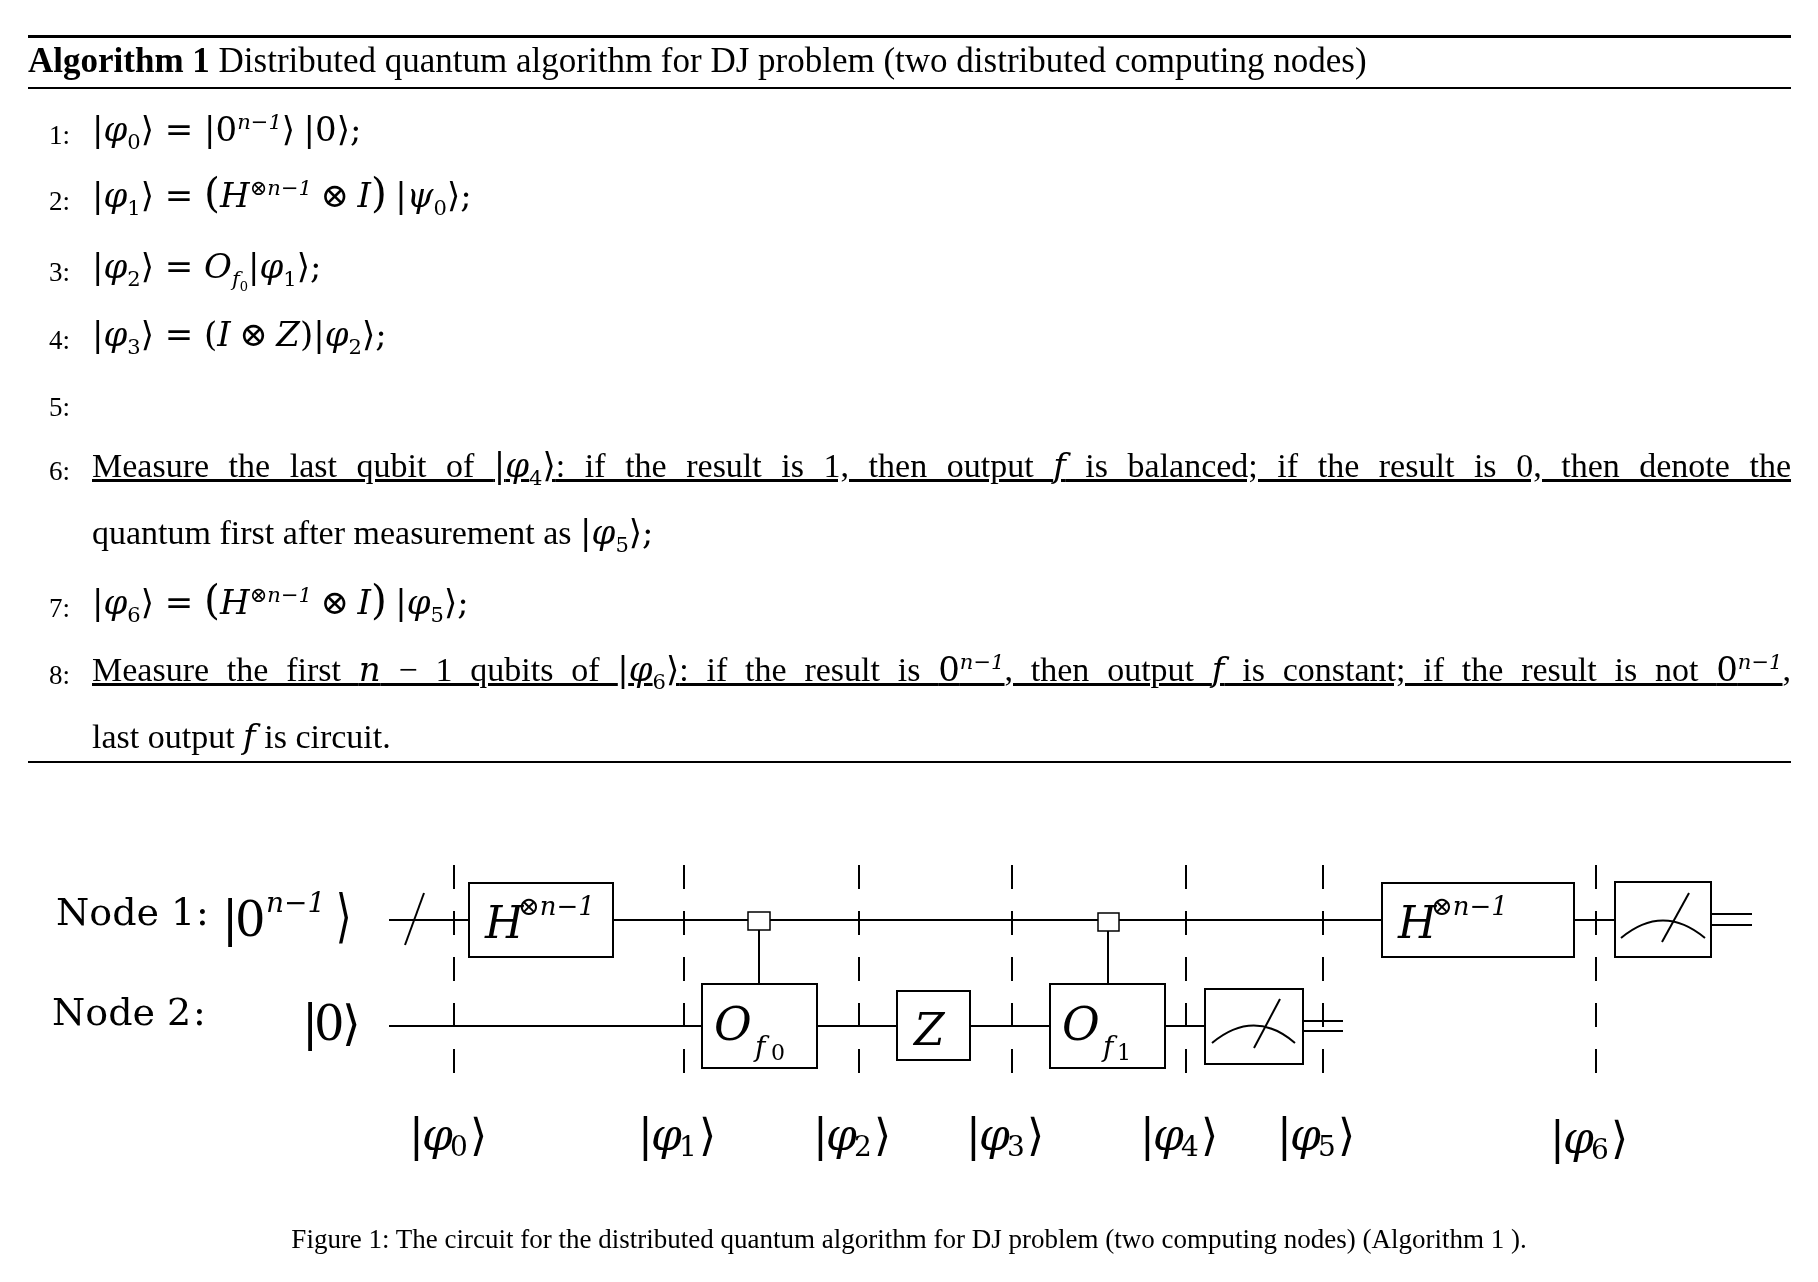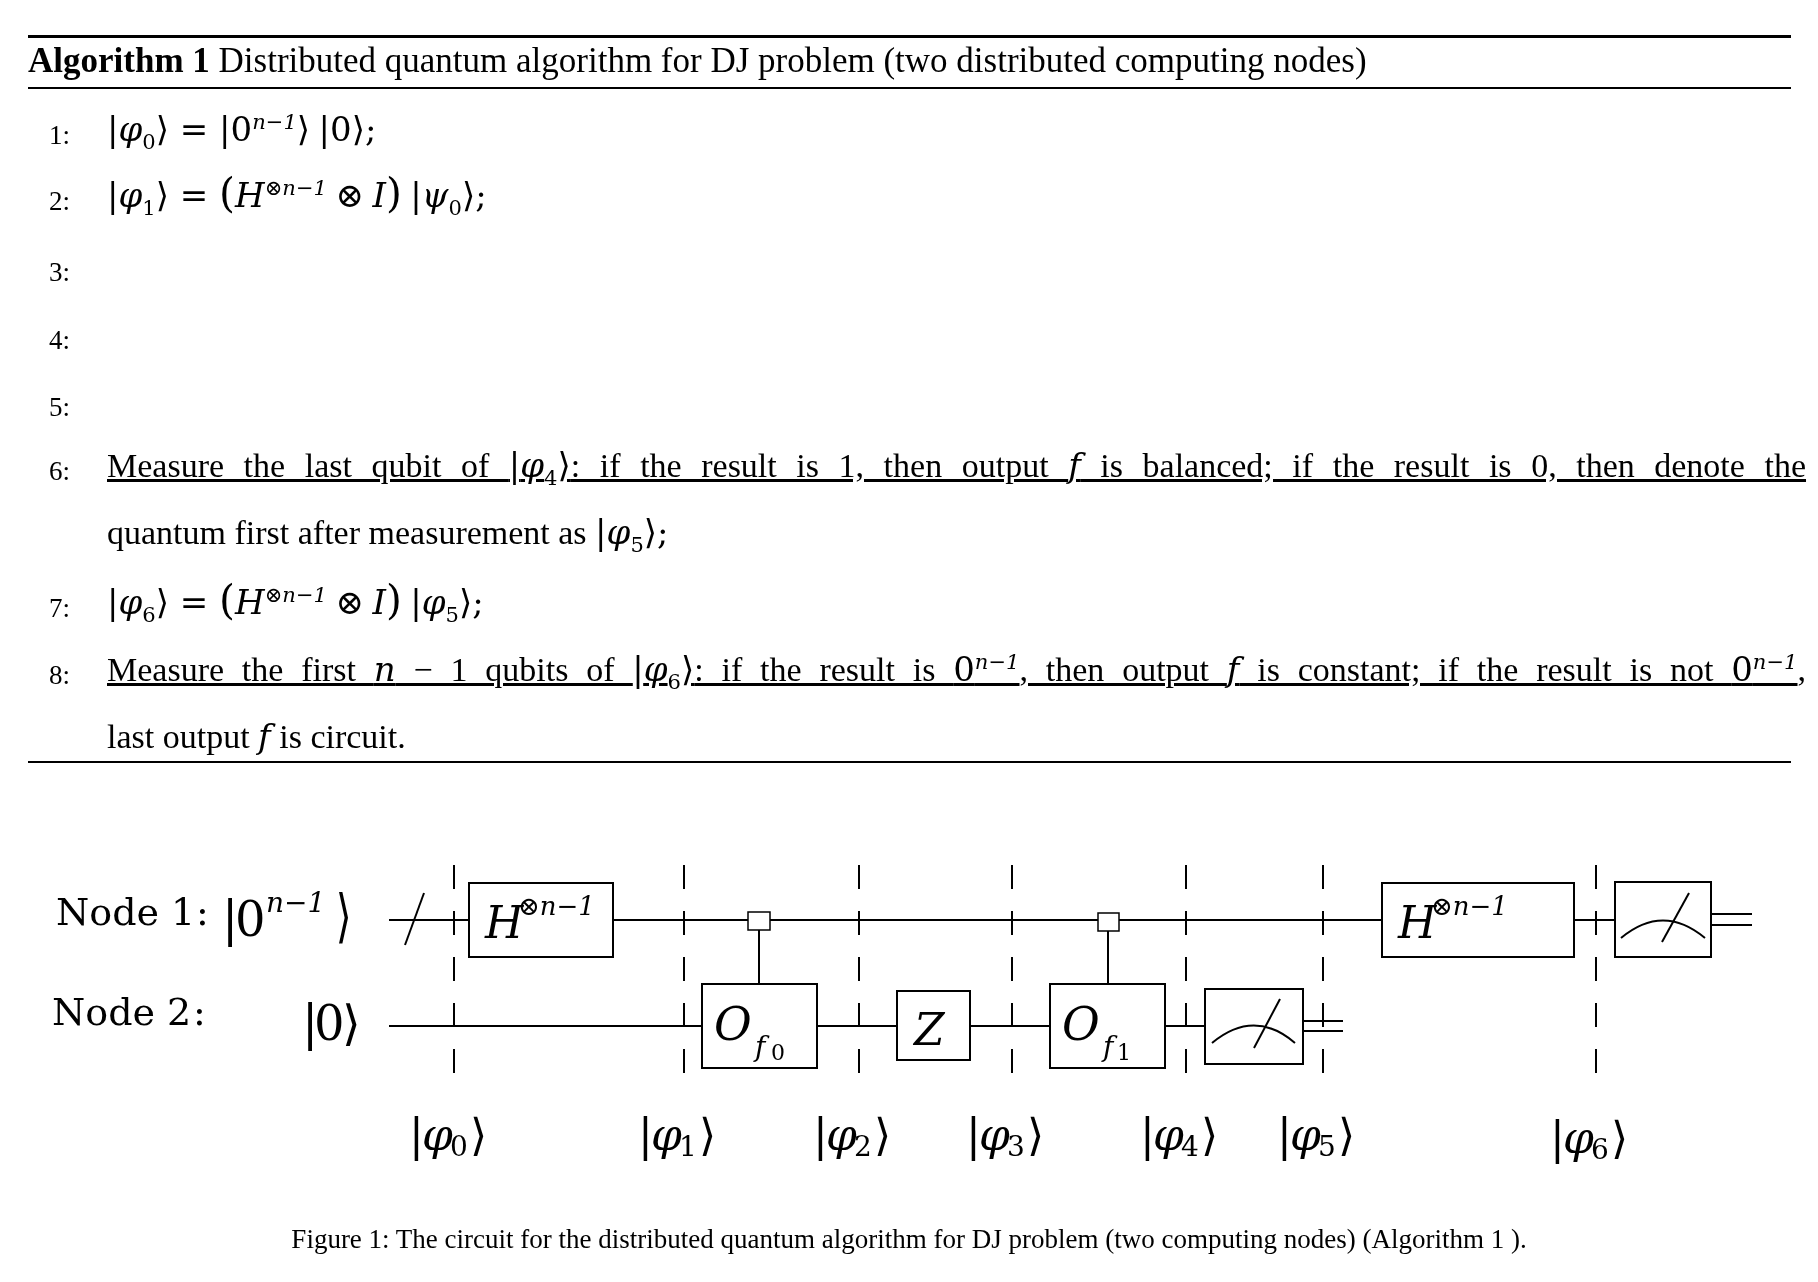--- a/index.html
+++ b/index.html
@@ -5,21 +5,21 @@
   html, body { margin: 0; padding: 0; background: #ffffff; }
   body { width: 1818px; height: 1282px; position: relative; overflow: hidden; color: #000; font-family: "Liberation Serif", "DejaVu Serif", serif; }
   .rule { position: absolute; left: 28px; width: 1763px; background: #000; }
   .rule.top { top: 35px; height: 3px; }
   .rule.mid { top: 87px; height: 2px; }
   .rule.bot { top: 761px; height: 2px; }
   .algo-header { position: absolute; left: 28px; top: 36px; height: 58px; line-height: 50px; font-size: 35px; white-space: nowrap; }
   .algo-header b { font-weight: bold; }
   .line { position: absolute; left: 0; width: 1818px; height: 60px; font-size: 34px; white-space: nowrap; }
   .line .num { position: absolute; left: 49px; bottom: 0; font-size: 27px; line-height: 30px; }
-  .line .body { position: absolute; left: 92px; bottom: 0; line-height: 40px; margin-left: 15px; }
+  .line .body { position: absolute; left: 92px; bottom: 0; line-height: 40px; }
   .line.just .body { width: 1699px; text-align: justify; text-align-last: justify; text-decoration: underline; }
   .m { font-family: "DejaVu Serif", serif; font-style: italic; }
   .mr { font-family: "DejaVu Serif", serif; font-style: normal; }
   sub, sup { font-size: 62%; line-height: 0; }
   .caption { position: absolute; left: 0; width: 1818px; top: 1222px; text-align: center; font-size: 27px; line-height: 34px; white-space: nowrap; }
   svg#circuit { position: absolute; left: 0; top: 840px; }
   svg text { font-family: "DejaVu Serif", serif; }
 </style>
 </head>
 <body>
@@ -40,24 +40,30 @@
 
 <div class="line" style="top:156px">
   <span class="num">2:</span>
   <span class="body">
     <span class="mr">|</span><span class="m">φ</span><sub class="mr">1</sub><span class="mr">⟩</span><span class="mr"> = </span><span class="mr" style="font-size:120%">(</span><span class="m">H</span><sup class="m">⊗n−1</sup> <span class="mr">⊗</span> <span class="m">I</span><span class="mr" style="font-size:120%">)</span> <span class="mr">|</span><span class="m">ψ</span><sub class="mr">0</sub><span class="mr">⟩</span><span class="mr">;</span>
   </span>
 </div>
 
 <div class="line" style="top:227px">
   <span class="num">3:</span>
+  <span class="body">
+    <span class="mr">|</span><span class="m">φ</span><sub class="mr">2</sub><span class="mr">⟩</span><span class="mr"> = </span><span class="m">O</span><sub class="m">f<sub class="mr">0</sub></sub><span class="mr">|</span><span class="m">φ</span><sub class="mr">1</sub><span class="mr">⟩</span><span class="mr">;</span>
+  </span>
 </div>
 
 <div class="line" style="top:295px">
   <span class="num">4:</span>
+  <span class="body">
+    <span class="mr">|</span><span class="m">φ</span><sub class="mr">3</sub><span class="mr">⟩</span><span class="mr"> = </span><span class="mr">(</span><span class="m">I</span> <span class="mr">⊗</span> <span class="m">Z</span><span class="mr">)</span><span class="mr">|</span><span class="m">φ</span><sub class="mr">2</sub><span class="mr">⟩</span><span class="mr">;</span>
+  </span>
 </div>
 
 <div class="line" style="top:362px">
   <span class="num">5:</span>
 </div>
 
 <div class="line just" style="top:426px">
   <span class="num">6:</span>
   <span class="body"><span>Measure the last qubit of </span><span class="mr">|</span><span class="m">φ</span><sub class="mr">4</sub><span class="mr">⟩</span><span>: if the result is 1, then output </span><span class="m">f</span><span> is balanced; if the result is 0, then denote the</span></span>
 </div>

